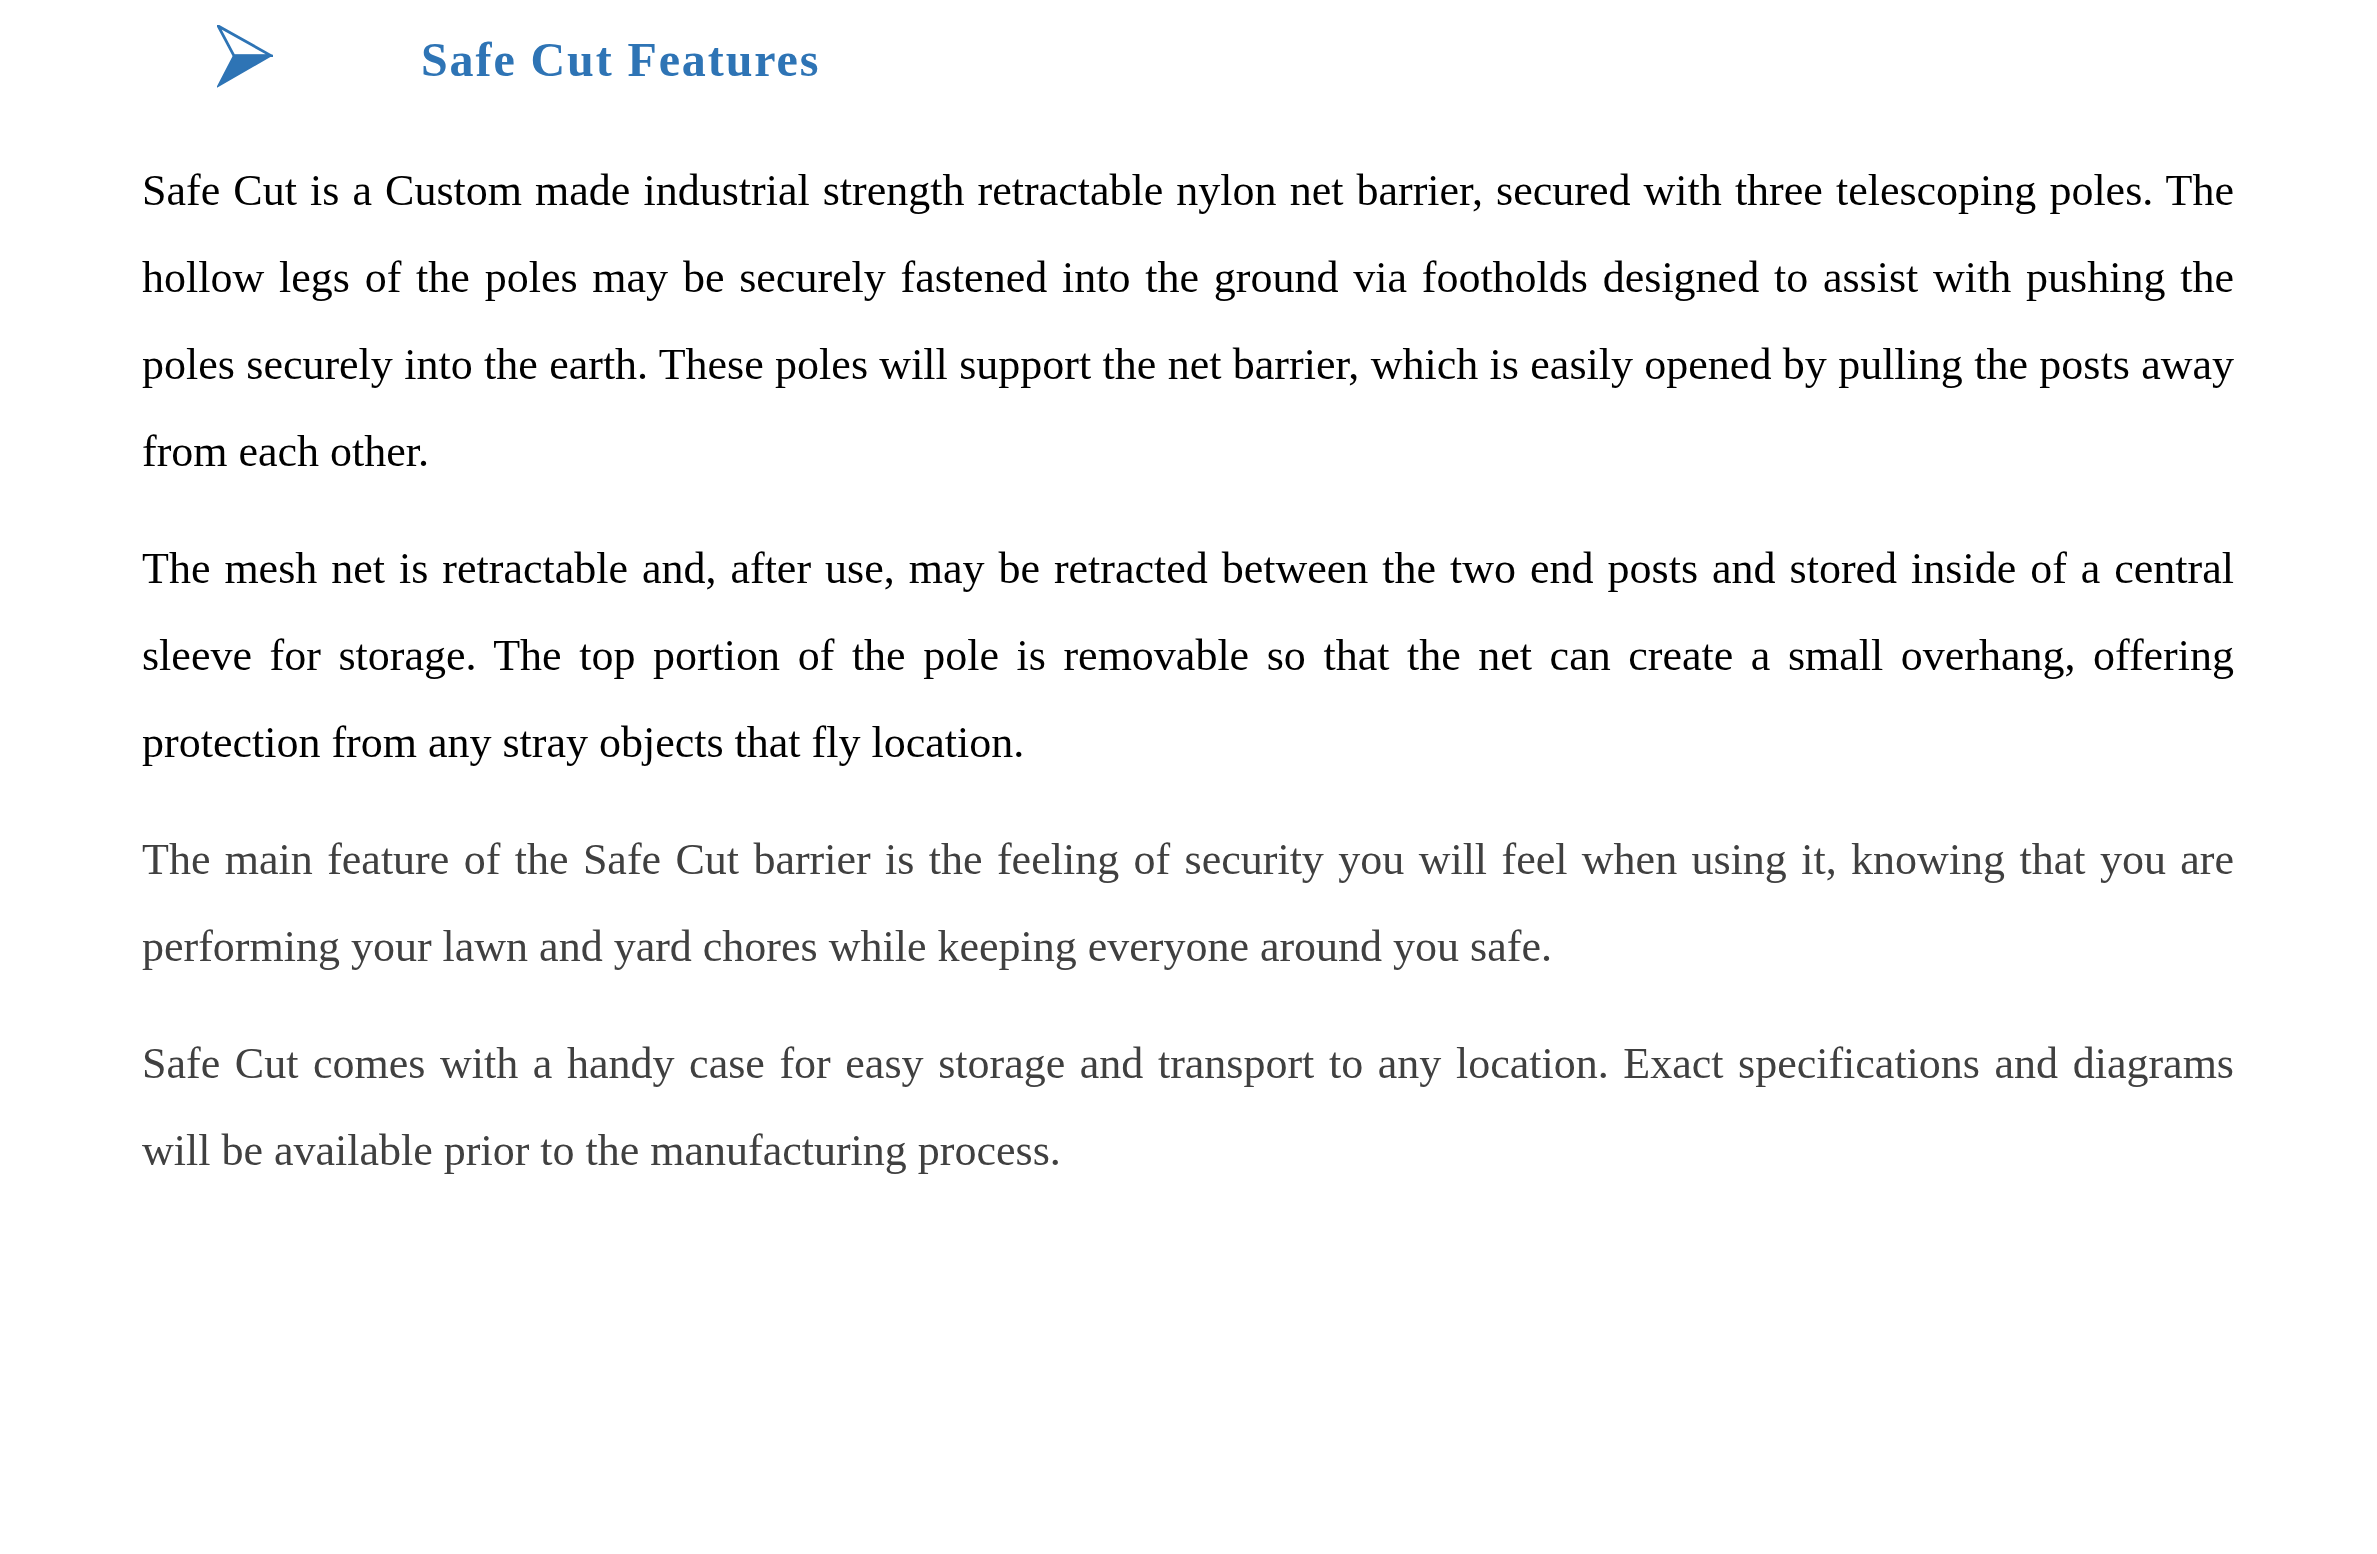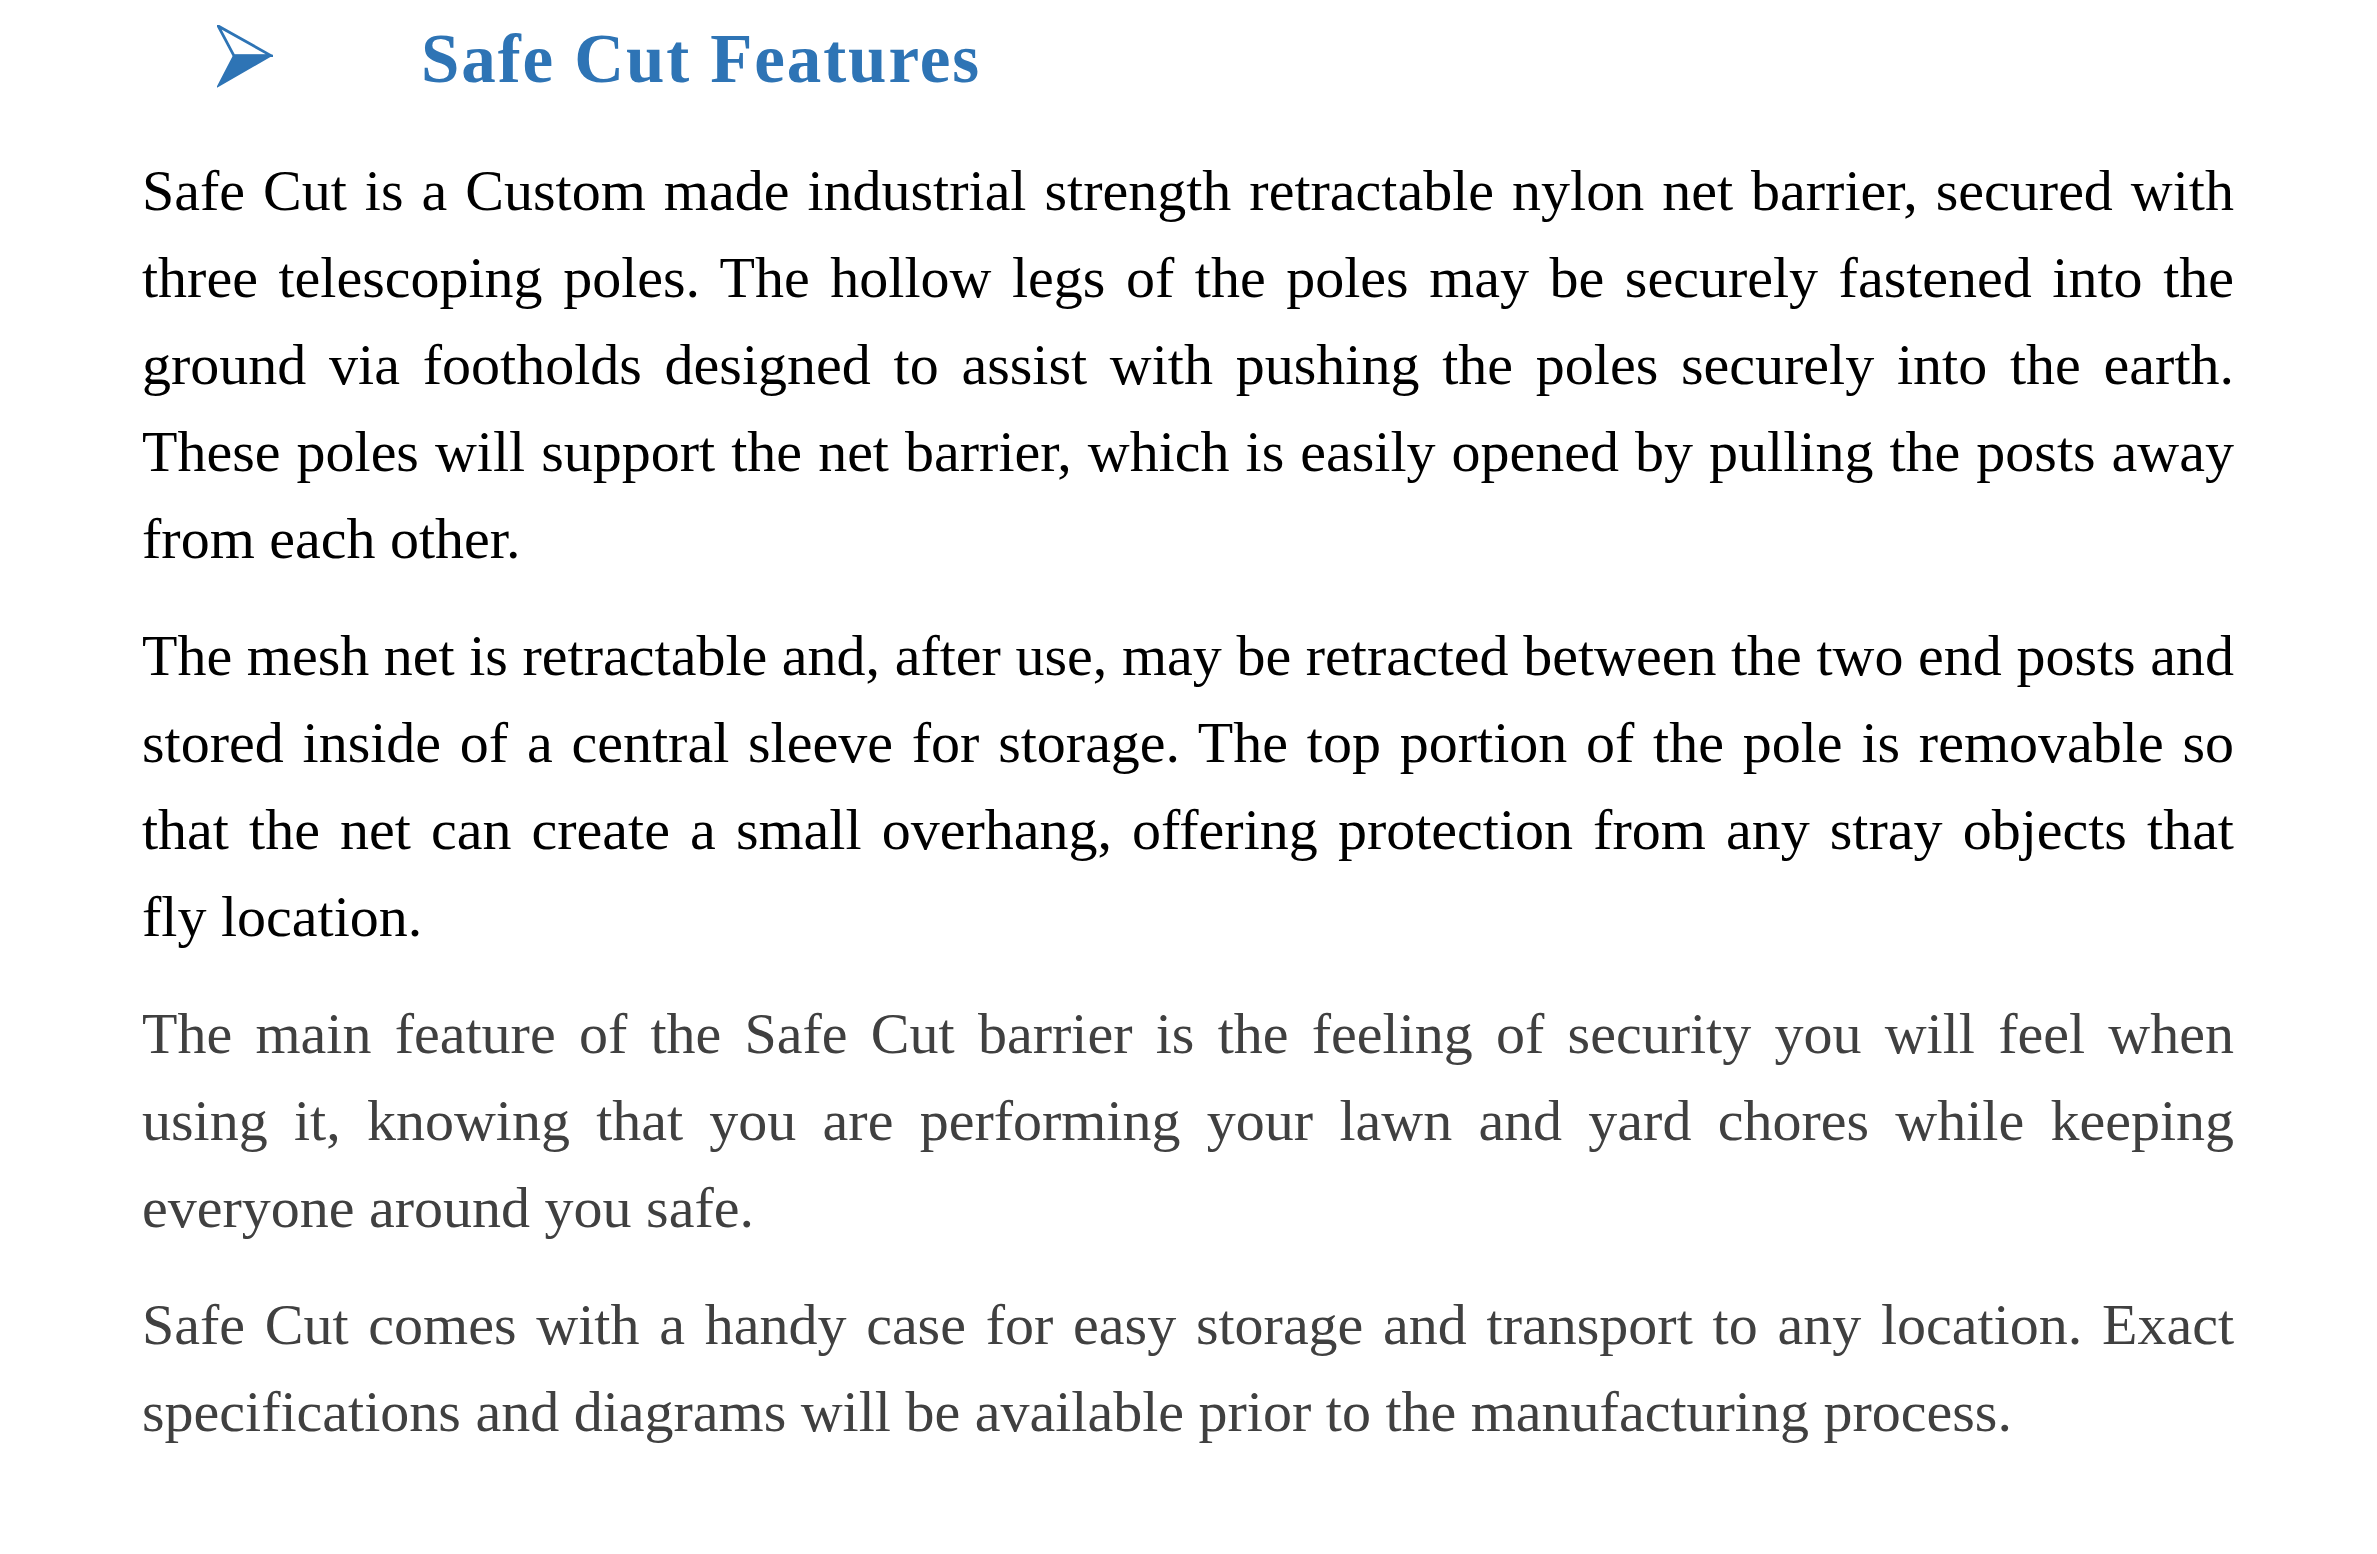--- a/index.html
+++ b/index.html
@@ -27,32 +27,32 @@
       width: 56px;
       height: 63px;
     }
     .heading-title {
       position: absolute;
       left: 421px;
       top: 13px;
       margin: 0;
       font-family: "Liberation Serif", "DejaVu Serif", serif;
       font-weight: bold;
-      font-size: 69px;
+      font-size: 48px;
       line-height: 93px;
       letter-spacing: 1.9px;
       white-space: nowrap;
     }
     .body-text {
       position: absolute;
       left: 142px;
       top: 147px;
       width: 2092px;
       font-family: "Liberation Serif", "DejaVu Serif", serif;
-      font-size: 58px;
+      font-size: 44px;
       line-height: 87px;
     }
     .body-text p {
       margin: 0 0 30px 0;
       text-align: justify;
       text-align-last: left;
     }
     .body-text p.dark {
       color: #000000;
     }

